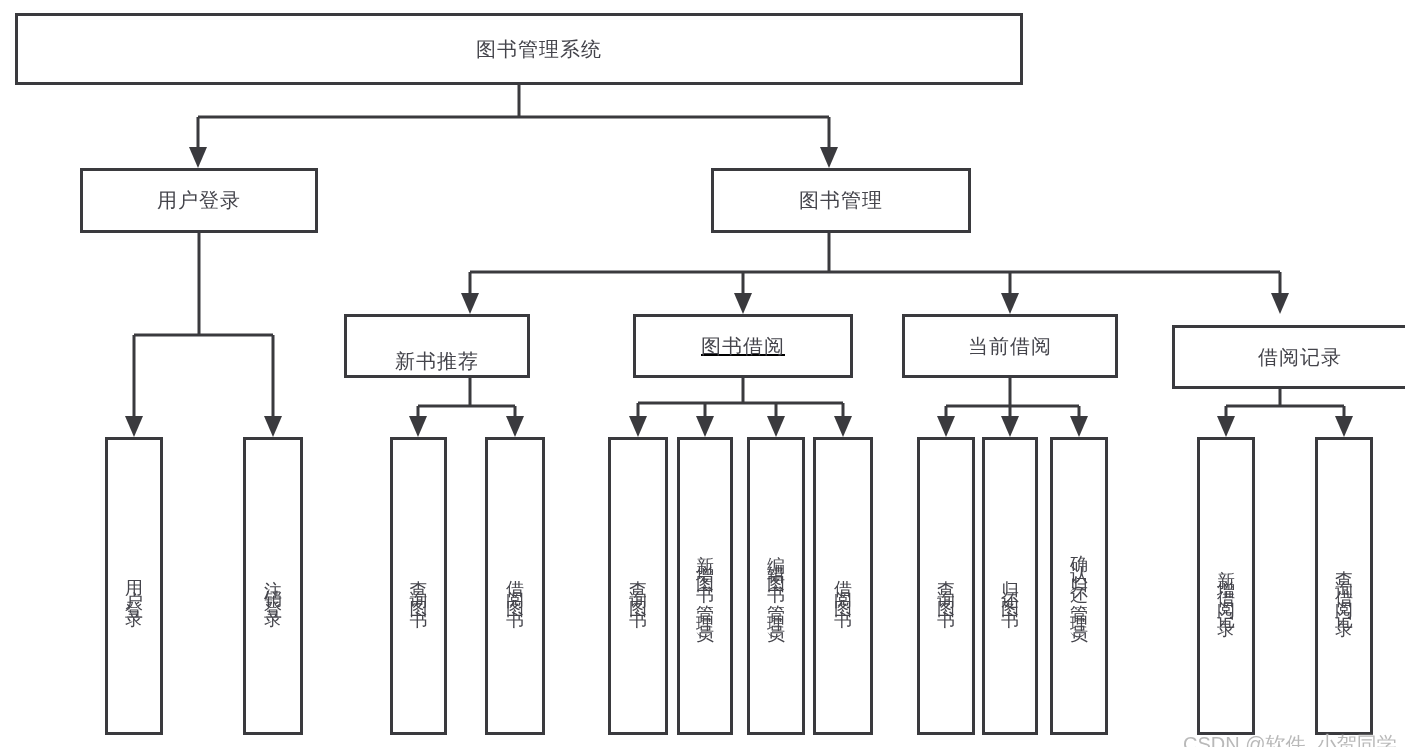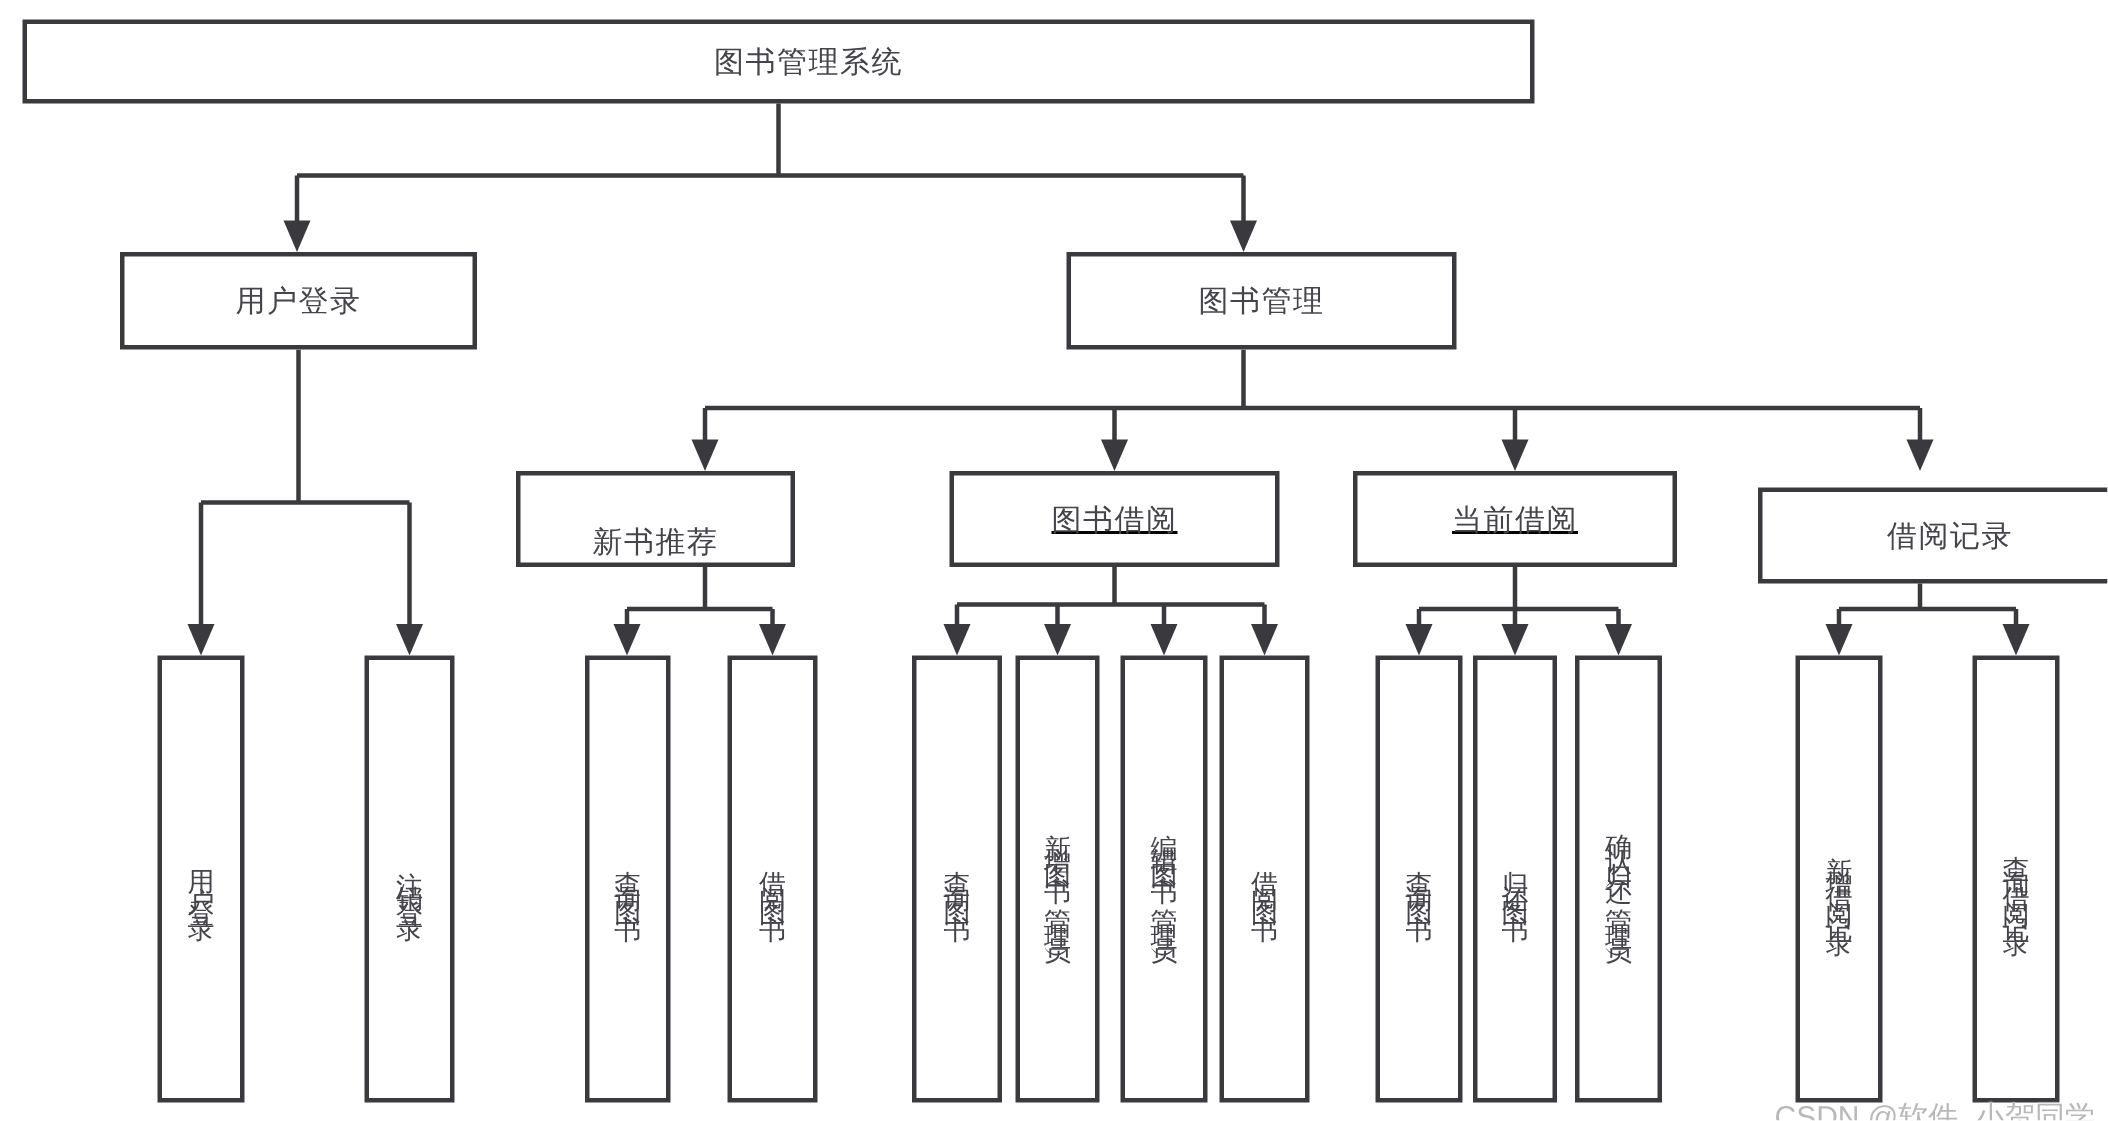--- a/index.html
+++ b/index.html
@@ -33,26 +33,26 @@
   .leaf{top:437px;height:298px;}
   .vtext{
     writing-mode:vertical-rl;
     text-orientation:mixed;
     font-size:18px;line-height:1;
     letter-spacing:10px;
     color:var(--text);
     white-space:nowrap;
   }
   
-  #b-root{left:15px;top:13px;width:1008px;height:56px;padding-left:40px;}
+  #b-root{left:15px;top:13px;width:1008px;height:72px;padding-left:40px;}
   #b-login{left:80px;top:168px;width:238px;height:65px;}
   #b-mgmt{left:711px;top:168px;width:260px;height:65px;}
   #b-rec{left:344px;top:314px;width:186px;height:64px;align-items:flex-end;}
   #b-bor{left:633px;top:314px;width:220px;height:64px;text-decoration:underline;}
-  #b-cur{left:902px;top:314px;width:216px;height:64px;text-decoration:underline;}
+  #b-cur{left:902px;top:314px;width:216px;height:64px;}
   #b-recd{left:1172px;top:314px;width:256px;height:64px;margin-top:11px;}
   
   #l-ua{left:105px;width:58px;}
   #l-ub{left:243px;width:60px;}
   #l-na{left:390px;width:57px;}
   #l-nb{left:485px;width:60px;}
   #l-ba{left:608px;width:60px;}
   #l-bb{left:677px;width:56px;}
   #l-bc{left:747px;width:58px;}
   #l-bd{left:813px;width:60px;}

